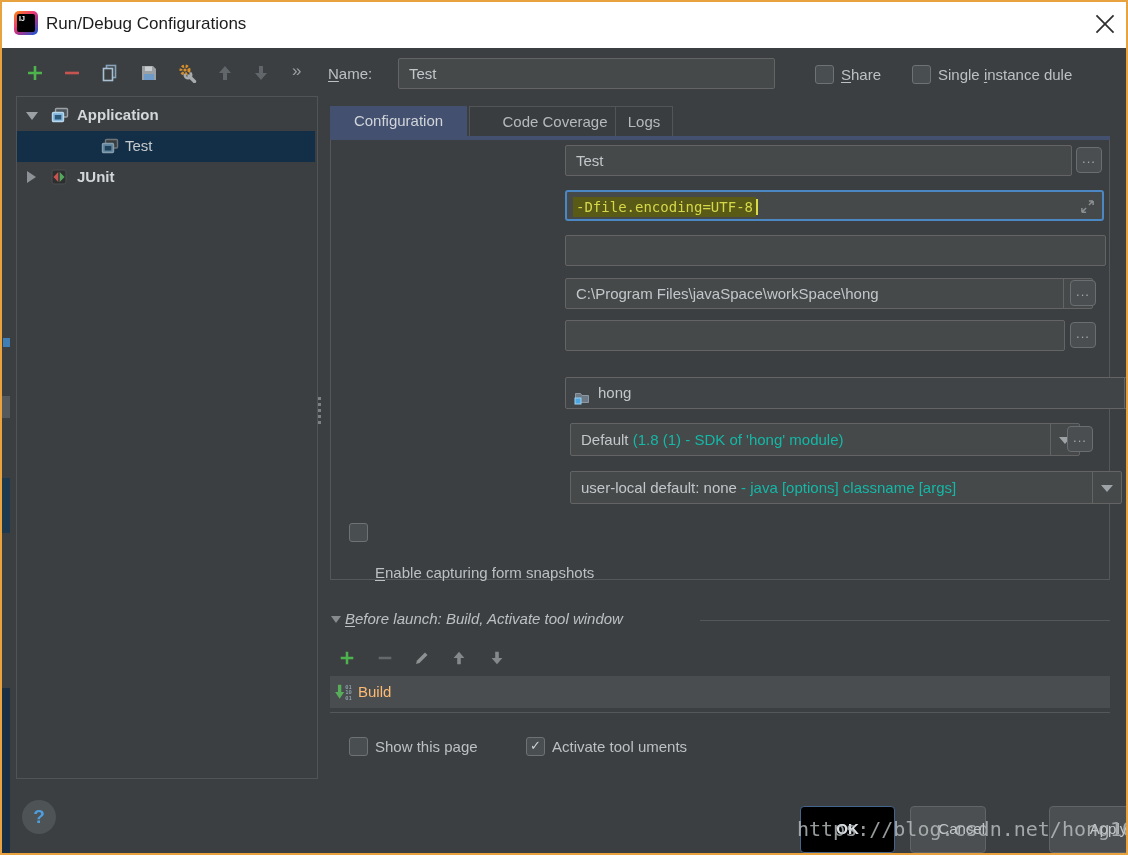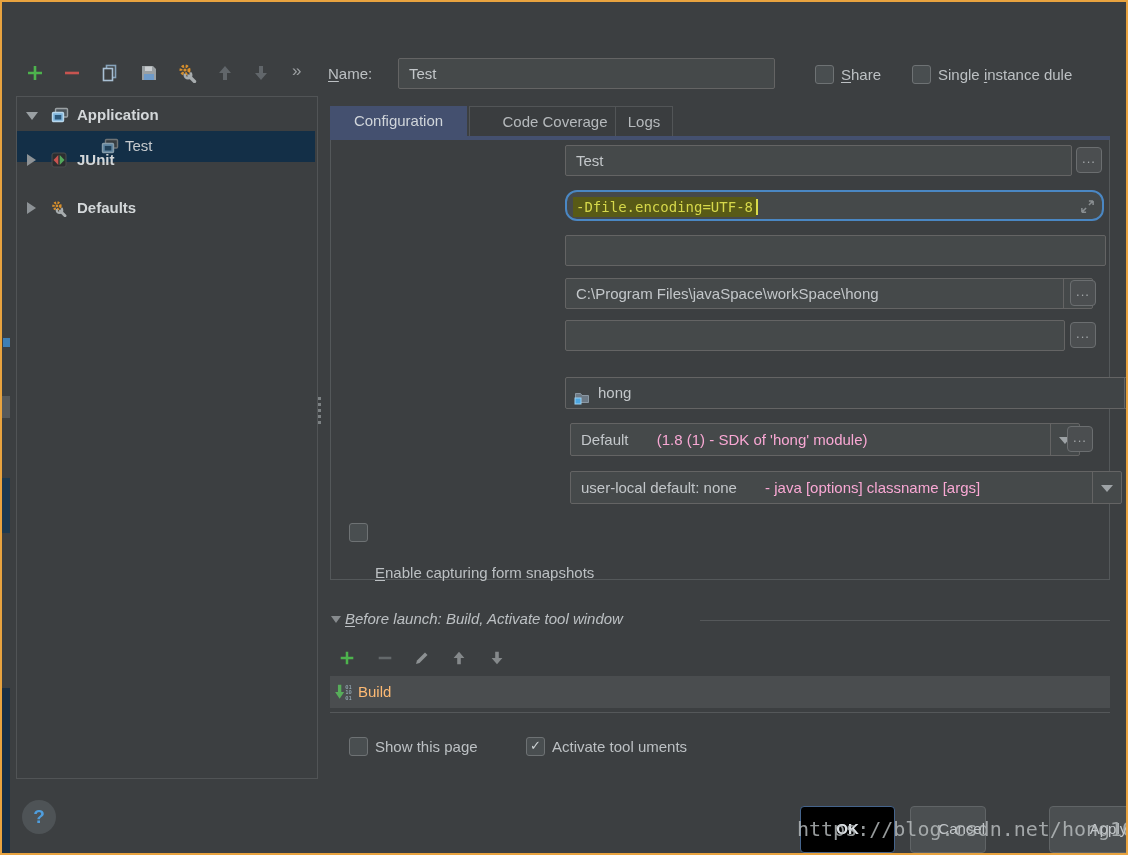--- a/index.html
+++ b/index.html
@@ -43,46 +43,58 @@
        background:#3a3d3f;border:1px solid #525557;border-bottom:none;box-sizing:border-box;}
   .tab.sel{background:#44506f;color:#d0d5da;border:none;}
   .tabbar-line{left:330px;top:136px;width:780px;height:4px;background:#44506f;}
   .panel{left:330px;top:140px;width:780px;height:440px;border:1px solid #54585a;border-top:none;box-sizing:border-box;}
   .frow-lbl{left:338px;font-size:15px;}
   .morebtn{width:26px;height:26px;background:#4b4e50;border:1px solid #6b6e70;border-radius:4px;
            color:#a3a7a9;font-size:13px;text-align:center;line-height:22px;letter-spacing:1px;box-sizing:border-box;}
   .combo-arrow{position:absolute;right:0;top:0;bottom:0;width:28px;border-left:1px solid #646464;}
   .combo-arrow s{position:absolute;left:8px;top:50%;margin-top:-3px;width:0;height:0;border-left:6px solid transparent;
                  border-right:6px solid transparent;border-top:7px solid #9ea3a6;}
-  .dim{color:#f9a8d4;margin-left:24px;}
+  .dim{color:#14b8a6;}
   .expicon{position:absolute;right:7px;top:7px;}
   .hl{display:inline-block;margin-top:5px;padding:0 3px;line-height:20px;background:#585a16;
       color:#d6d84a;font-family:"DejaVu Sans Mono",monospace;font-size:14px;}
   .caret{display:inline-block;width:2px;height:16px;background:#d9db4a;vertical-align:-3px;}
   .vmfield{left:565px;top:190px;width:539px;height:31px;background:#45494a;border:2px solid #4a87c3;
-           border-radius:12px;box-sizing:border-box;padding-left:6px;}
+           border-radius:3px;box-sizing:border-box;padding-left:6px;}
   
   .bl-tri{left:331px;top:616px;width:0;height:0;border-left:5px solid transparent;
           border-right:5px solid transparent;border-top:7px solid #878b8e;}
   .hline{height:1px;background:#55585a;}
   .blrow{left:330px;top:676px;width:780px;height:32px;background:#4a4d4f;}
   .btn{text-align:center;font-size:15px;border-radius:4px;box-sizing:border-box;line-height:44px;}
   .btn.blue{background:#000000;border:1px solid #45648c;color:#dde1e5;font-weight:bold;}
   .btn.gray{background:#4b4f51;border:1px solid #606466;color:#c3c7ca;}
   .helpbtn{left:22px;top:800px;width:34px;height:34px;border-radius:50%;background:#4e5356;
            color:#4f9ede;font-size:19px;font-weight:bold;text-align:center;line-height:34px;}
   .watermark{left:797px;top:817px;font-family:"DejaVu Sans Mono",monospace;font-size:20px;
              color:rgba(188,192,194,0.8);z-index:60;white-space:nowrap;}
   .edgeart{left:2px;width:8px;}
 </style>
 </head>
 <body>
 
 <div id="root">
 
+  <div class="abs titlebar">
+    <div class="abs logo">
+        <i></i>
+        <b>IJ</b>
+      </div>
+    <div class="abs title">Run/Debug Configurations</div>
+    <div class="abs closebox">
+      <svg width="22" height="22" viewBox="0 0 18 18">
+          <path d="M2 2 L16 16 M16 2 L2 16" stroke="#2e2e2e" stroke-width="1.4" fill="none"></path>
+        </svg>
+    </div>
+  </div>
 
   <div class="abs edgeart" style="top:338px;height:9px;background:#3f7fb5;width:7px;left:3px;"></div>
   <div class="abs edgeart" style="top:396px;height:22px;background:#6f7476;opacity:.5;"></div>
   <div class="abs edgeart" style="top:478px;height:55px;background:#1c3950;"></div>
   <div class="abs edgeart" style="top:688px;height:165px;background:#1a2f44;"></div>
 
   <div class="abs tbi" style="left:25px;">
     <svg width="20" height="20" viewBox="0 0 20 20">
         <path d="M10 3v14M3 10h14" stroke="#4db34d" stroke-width="2.6" fill="none"></path>
       </svg></div>
@@ -139,40 +151,29 @@
     </div>
     <div class="trow sel" style="top:34px;">
       <span class="ticon" style="left:84px;filter:brightness(.72);">
         <svg width="18" height="16" viewBox="0 0 18 16">
             <rect x="4.5" y="1.5" width="12" height="8.5" rx="1" fill="#4d565c" stroke="#9ba1a4" stroke-width="1.4"></rect>
             <rect x="1.5" y="5.5" width="11" height="9" rx="1" fill="#7fb5dc" stroke="#b9d8ec" stroke-width="1.4"></rect>
             <rect x="3.8" y="8" width="6.5" height="4.5" fill="#2e5a7c"></rect>
           </svg></span>
       <span class="txt" style="left:108px;">Test</span>
     </div>
-    <div class="trow" style="top:48px;">
+    <div class="trow" style="top:65px;">
       <span class="exp-right"></span>
       <span class="ticon" style="left:34px;">
         <svg width="16" height="16" viewBox="0 0 16 16">
             <rect x="1" y="1" width="14" height="14" rx="2" fill="#2c2e30" stroke="#4a4d4f"></rect>
             <polygon points="7.3,3 7.3,13 2.5,8" fill="#c75450"></polygon>
             <polygon points="8.7,3 8.7,13 13.5,8" fill="#53a85c"></polygon>
           </svg></span>
       <span class="txt" style="left:60px;">JUnit</span>
-    </div>
-    <div class="trow" style="top:96px;">
-      <span class="exp-right"></span>
-      <span class="ticon" style="left:34px;">
-        <svg width="17" height="17" viewBox="0 0 20 20">
-            <circle cx="7" cy="7" r="4" fill="none" stroke="#d78f2c" stroke-width="3" stroke-dasharray="2.2 1.6"></circle>
-            <circle cx="7" cy="7" r="1.6" fill="#d78f2c"></circle>
-            <circle cx="10" cy="12" r="3.2" fill="none" stroke="#a7acae" stroke-width="2.6" stroke-dasharray="11 6"></circle>
-            <path d="M11 13 L16.5 18.5" stroke="#a7acae" stroke-width="3.4" stroke-linecap="round"></path>
-          </svg></span>
-      <span class="txt" style="left:60px;">Defaults</span>
     </div>
   </div>
 
   <div class="abs splitter">
       <i></i>
       <i></i>
       <i></i>
       <i></i>
       <i></i>
     </div>

